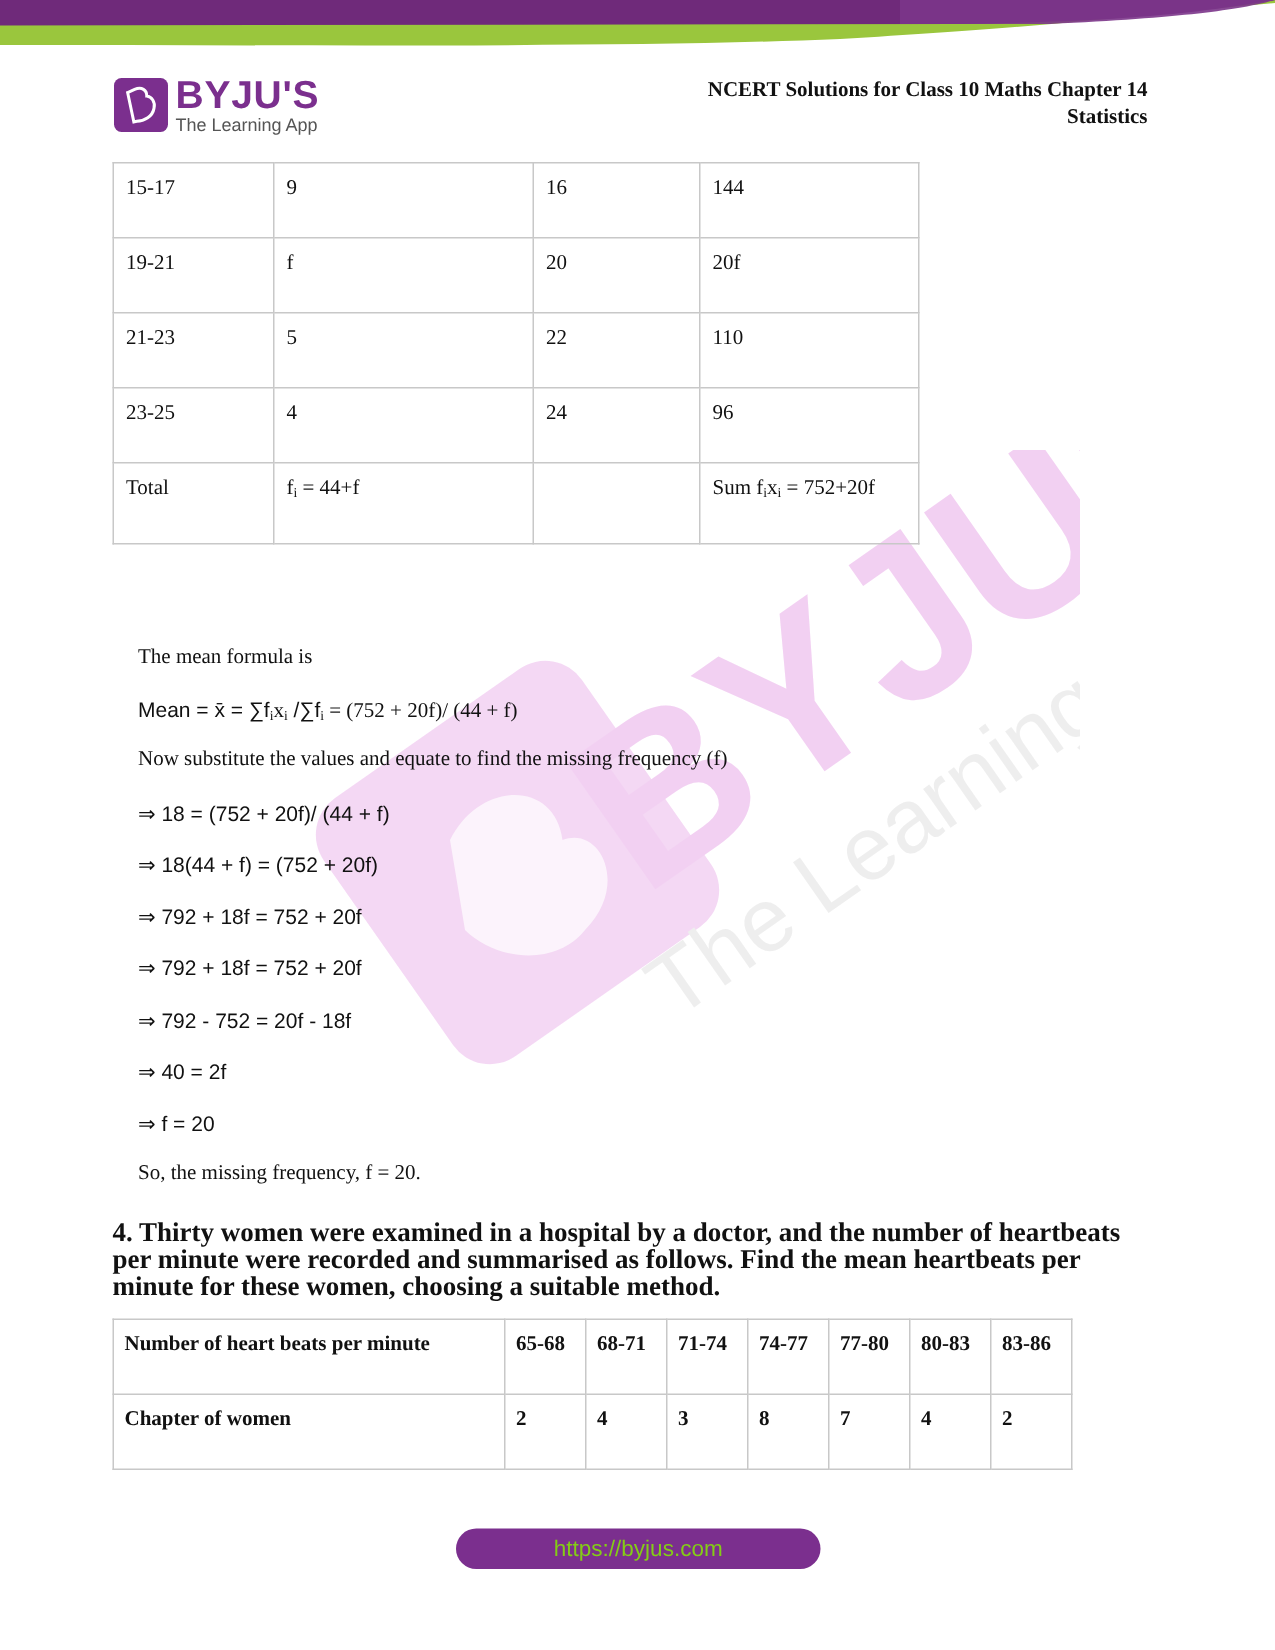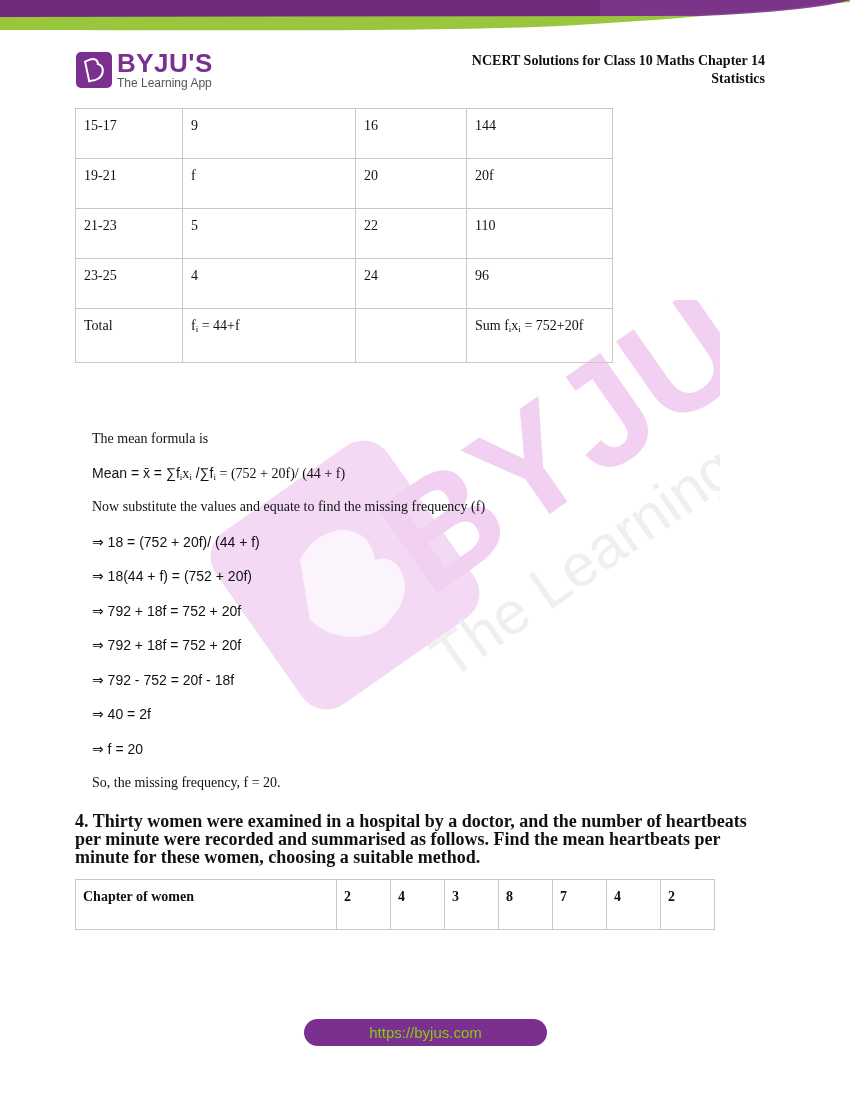--- a/index.html
+++ b/index.html
@@ -157,20 +157,30 @@
 <div class="para sans" style="top:637px;">⇒ 792 + 18f = 752 + 20f</div>
 <div class="para sans" style="top:672px;">⇒ 792 - 752 = 20f - 18f</div>
 <div class="para sans" style="top:706px;">⇒ 40 = 2f</div>
 <div class="para sans" style="top:741px;">⇒ f = 20</div>
 <div class="para" style="top:775px;">So, the missing frequency, f = 20.</div>
 
 <div class="question">4. Thirty women were examined in a hospital by a doctor, and the number of heartbeats per minute were recorded and summarised as follows. Find the mean heartbeats per minute for these women, choosing a suitable method.</div>
 
 <table class="t2">
   <tbody>
+      <tr>
+    <td class="h">Number of heart beats per minute</td>
+    <td class="v">65-68</td>
+    <td class="v">68-71</td>
+    <td class="v">71-74</td>
+    <td class="v">74-77</td>
+    <td class="v">77-80</td>
+    <td class="v">80-83</td>
+    <td class="v">83-86</td>
+  </tr>
   <tr>
     <td class="h">Chapter of women</td>
     <td class="v">2</td>
     <td class="v">4</td>
     <td class="v">3</td>
     <td class="v">8</td>
     <td class="v">7</td>
     <td class="v">4</td>
     <td class="v">2</td>
   </tr>

